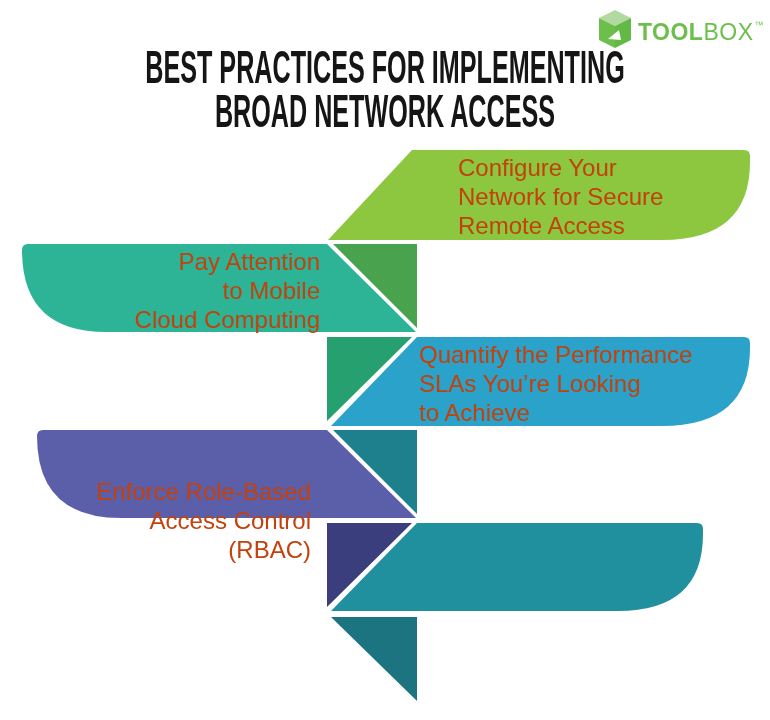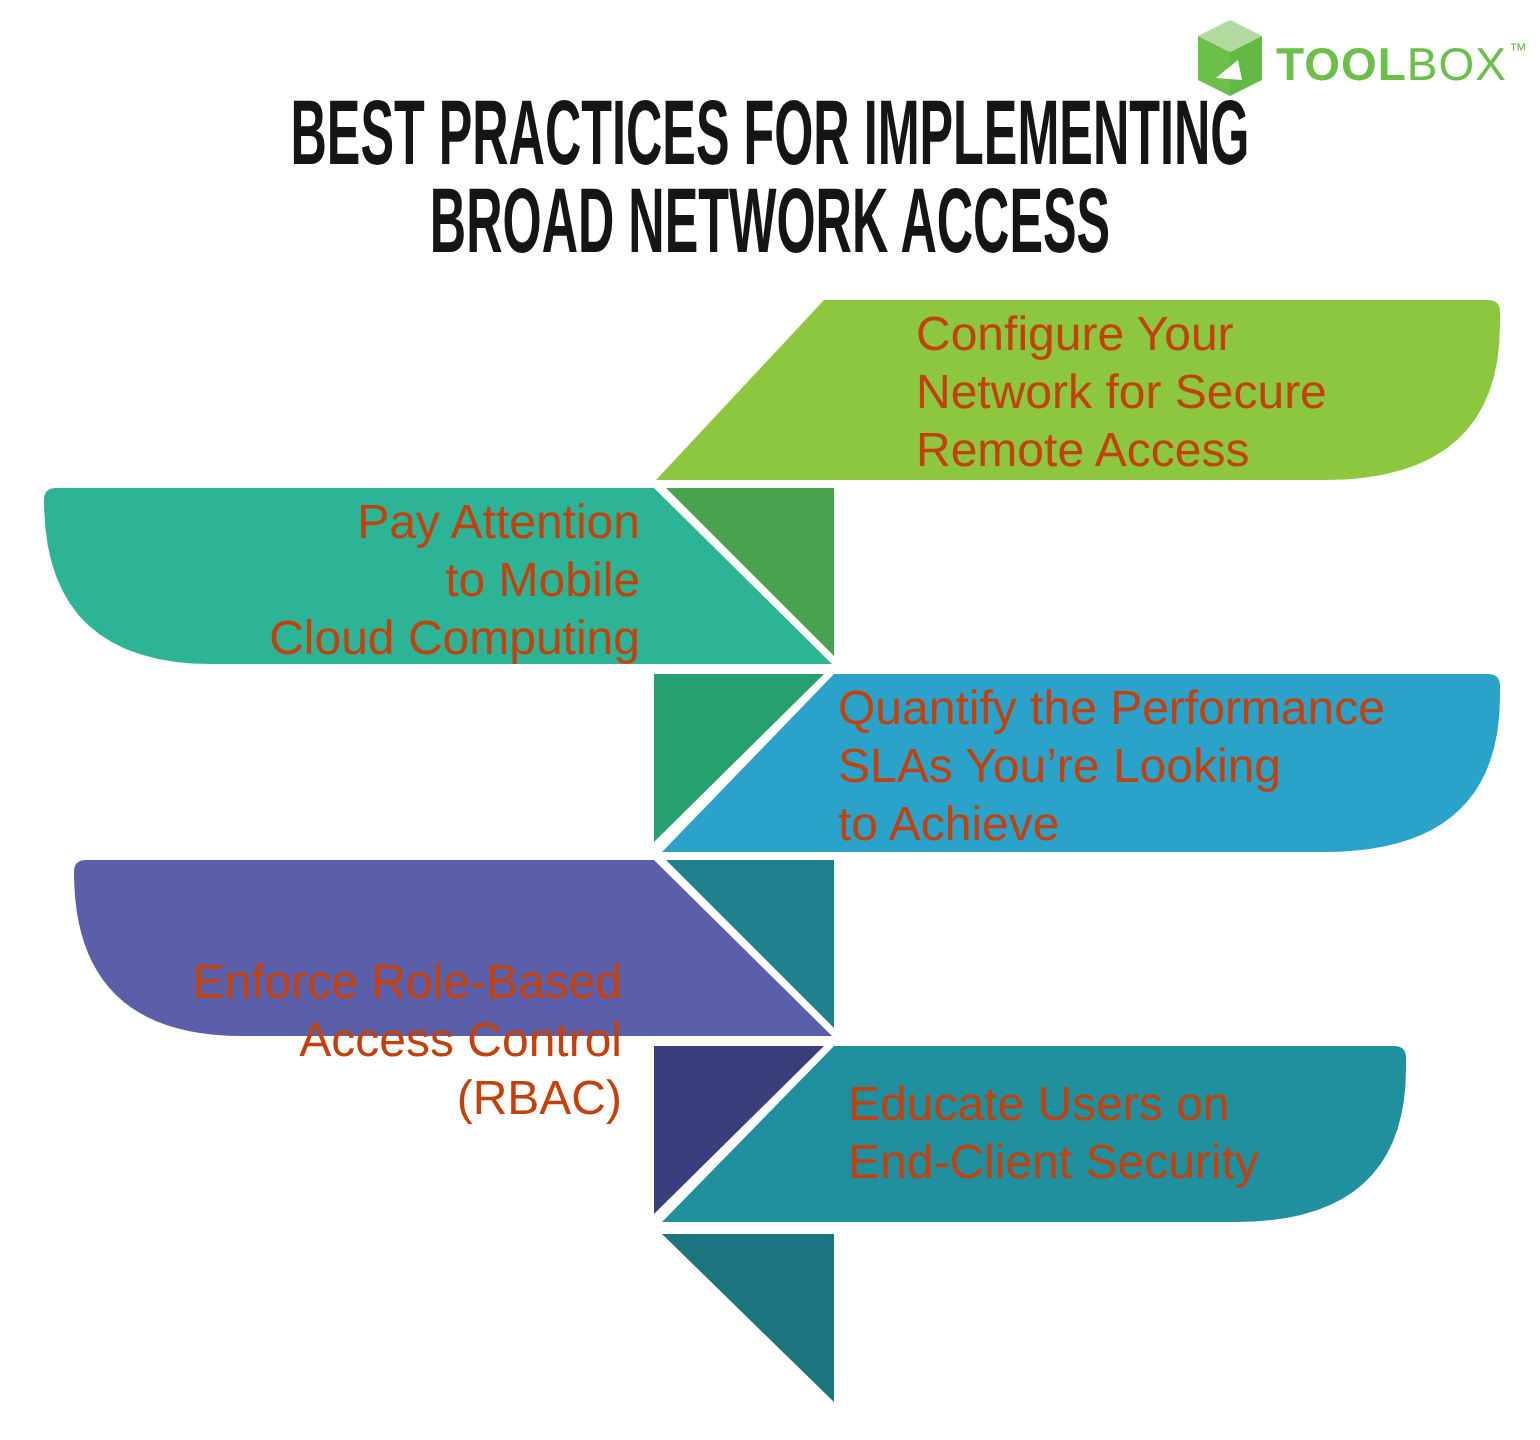--- a/index.html
+++ b/index.html
@@ -120,16 +120,14 @@
 Remote Access</div>
   <div id="label-2" class="step-label">Pay Attention
 to Mobile
 Cloud Computing</div>
   <div id="label-3" class="step-label">Quantify the Performance
 SLAs You’re Looking
 to Achieve</div>
   <div id="label-4" class="step-label">Enforce Role-Based
 Access Control
 (RBAC)</div>
-  <div id="label-5" class="step-label">Educate Users on
-End-Client Security</div>
 
 </div>
 
 </body></html>

